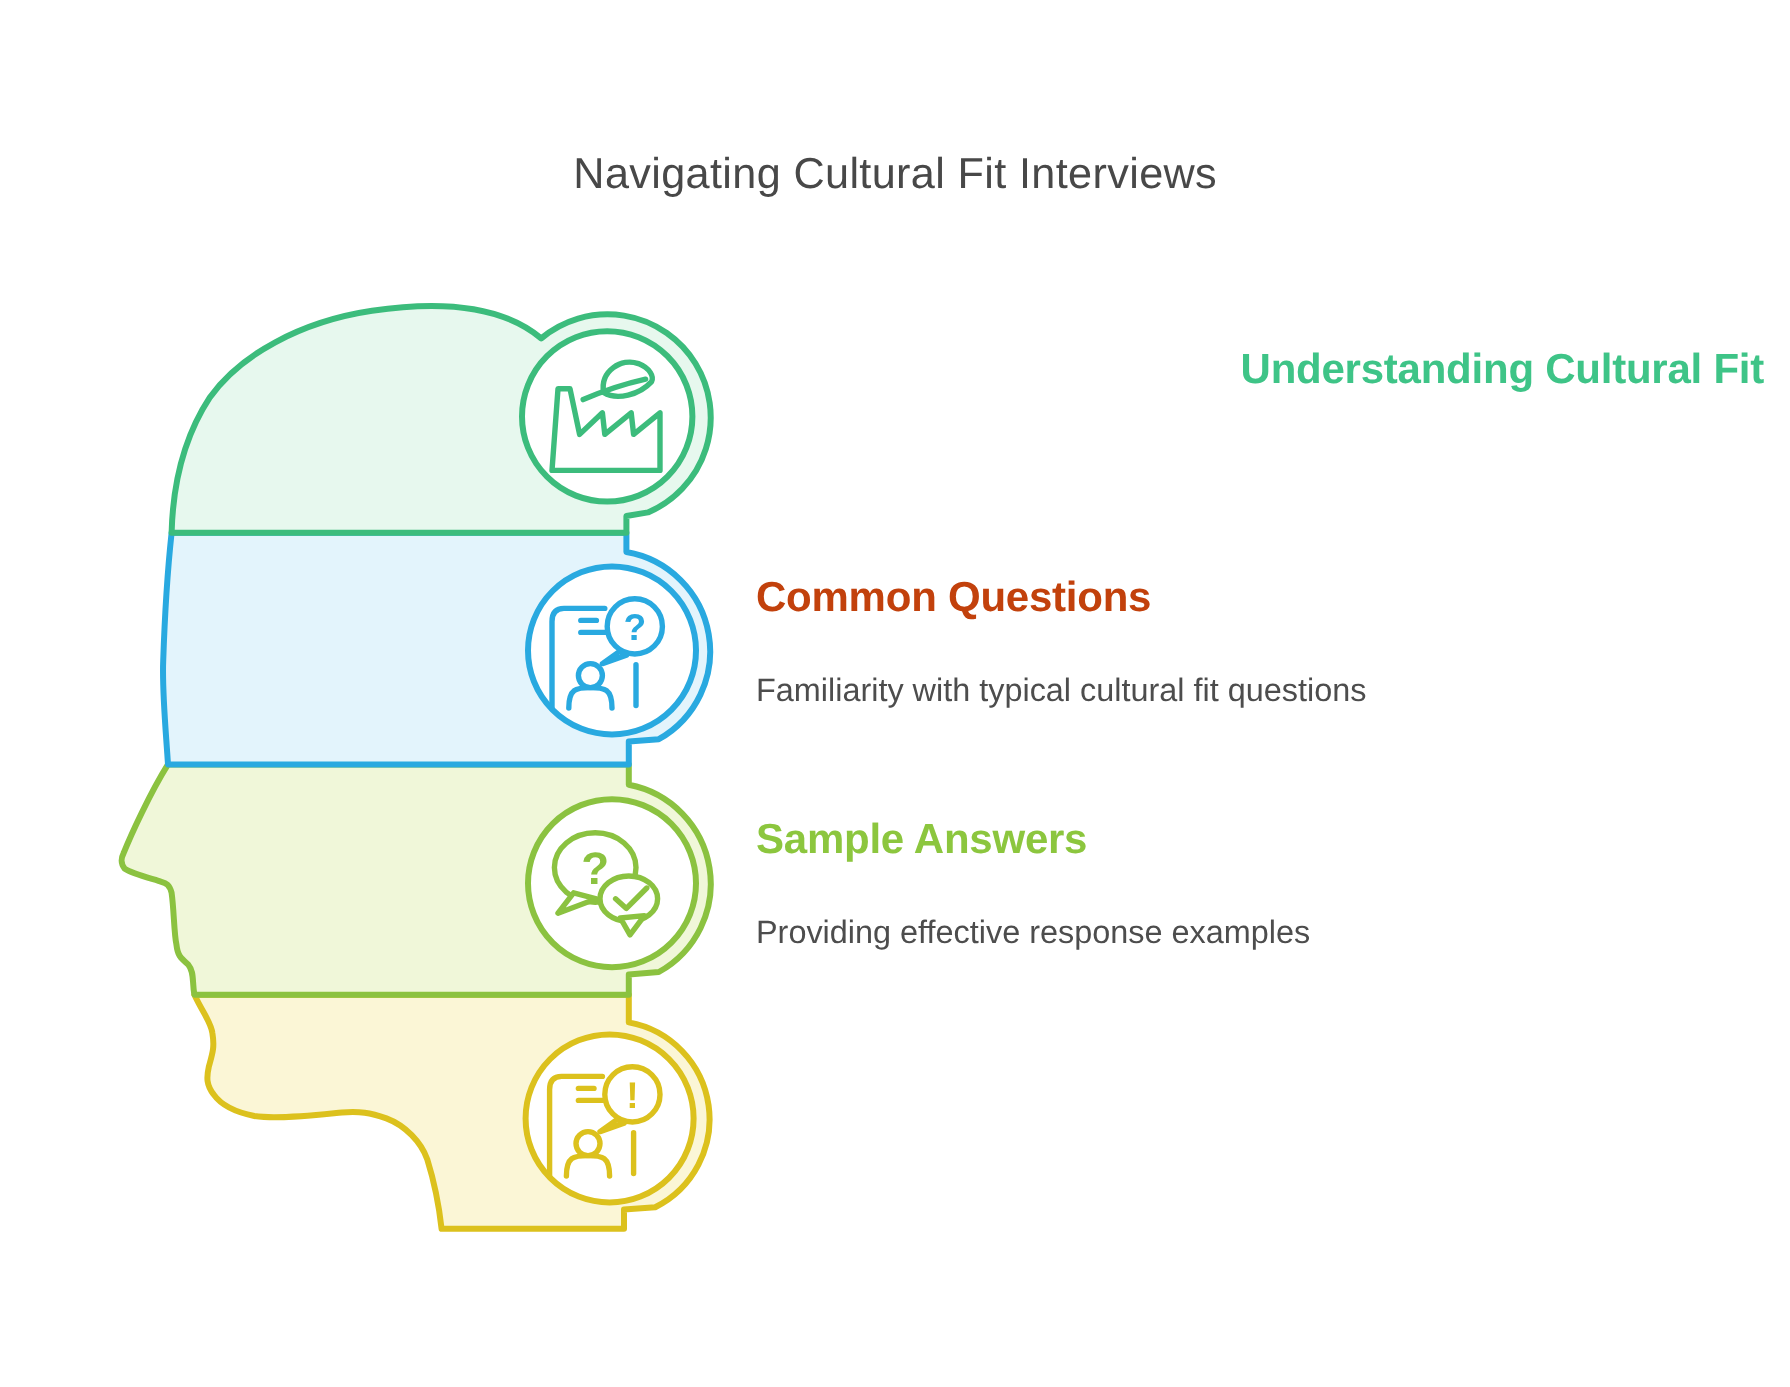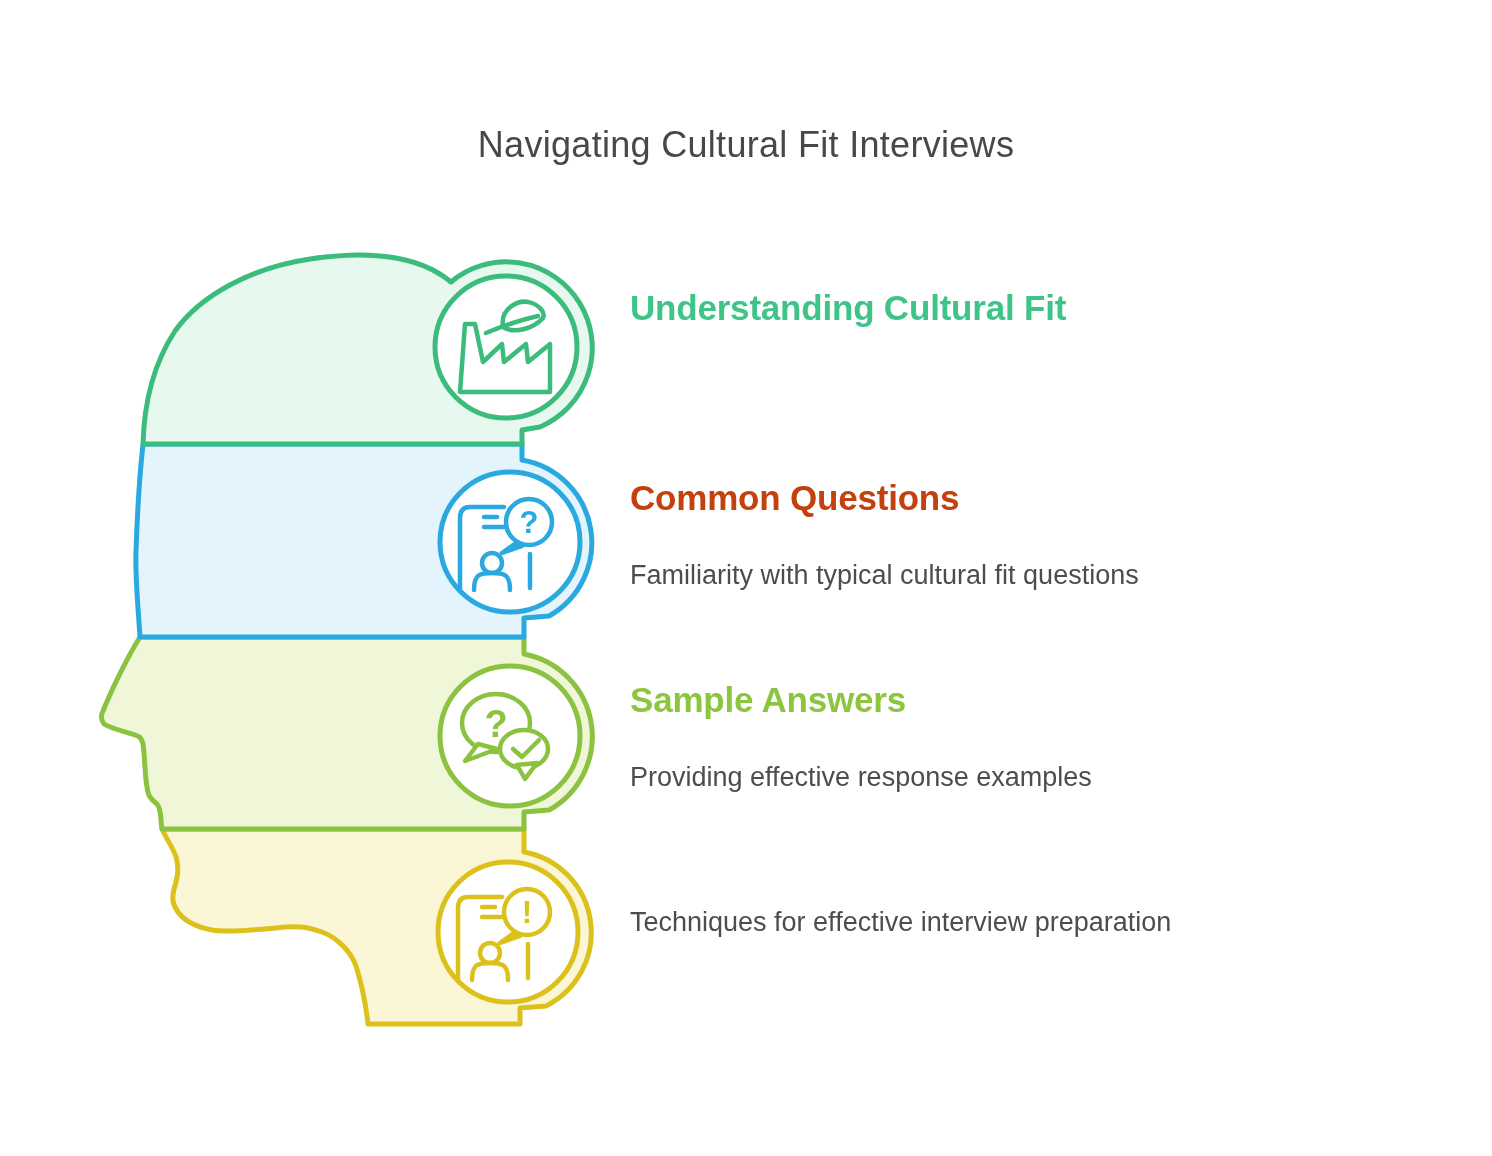--- a/index.html
+++ b/index.html
@@ -91,30 +91,29 @@
       <circle cx="19" cy="-20" r="23"></circle>
       <path fill="#ffffff" d="M 6 1 L -8 11 L 12 4 Z"></path>
       <text stroke="none" x="19" y="-9" text-anchor="middle" font-size="31" font-weight="bold" font-family="Liberation Sans, sans-serif" fill="#dcc11d">!</text>
       <circle cx="-18" cy="21" r="10"></circle>
       <path d="M -36 48 C -36 32 -30 31 -18 31 C -6 31 0 32 0 48"></path>
       <path d="M 20 12 L 20 46"></path>
     </g>
   </svg>
 
   <div class="section s1">
-    <h2 style="color: rgb(62, 196, 135);">Understanding Cultural Fit</h2>
+    <h2 style="color: rgb(62, 196, 135); text-align: right;">Understanding Cultural Fit</h2>
   </div>
 
   <div class="section s2">
     <h2 style="color: #c2410c;">Common Questions</h2>
     <p>Familiarity with typical cultural fit questions</p>
   </div>
 
   <div class="section s3">
     <h2 style="color: rgb(140, 198, 62);">Sample Answers</h2>
     <p>Providing effective response examples</p>
   </div>
 
   <div class="section s4">
-    <p>Techniques for effective interview preparation</p>
   </div>
 
 </div>
 
 </body></html>

